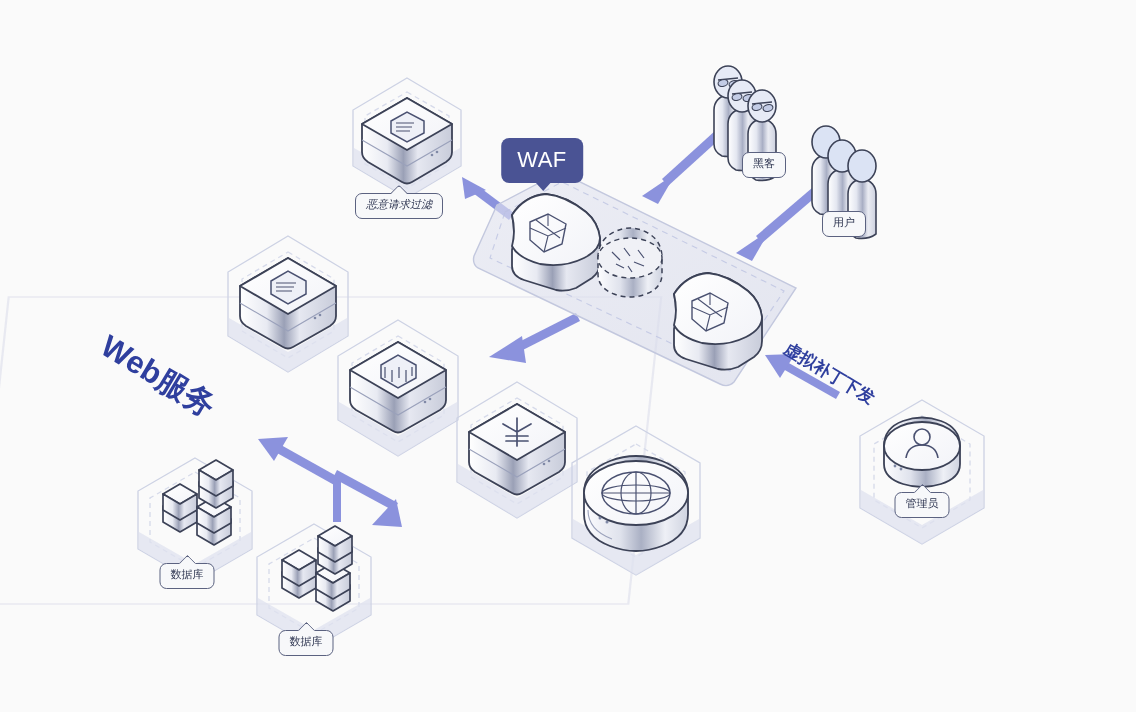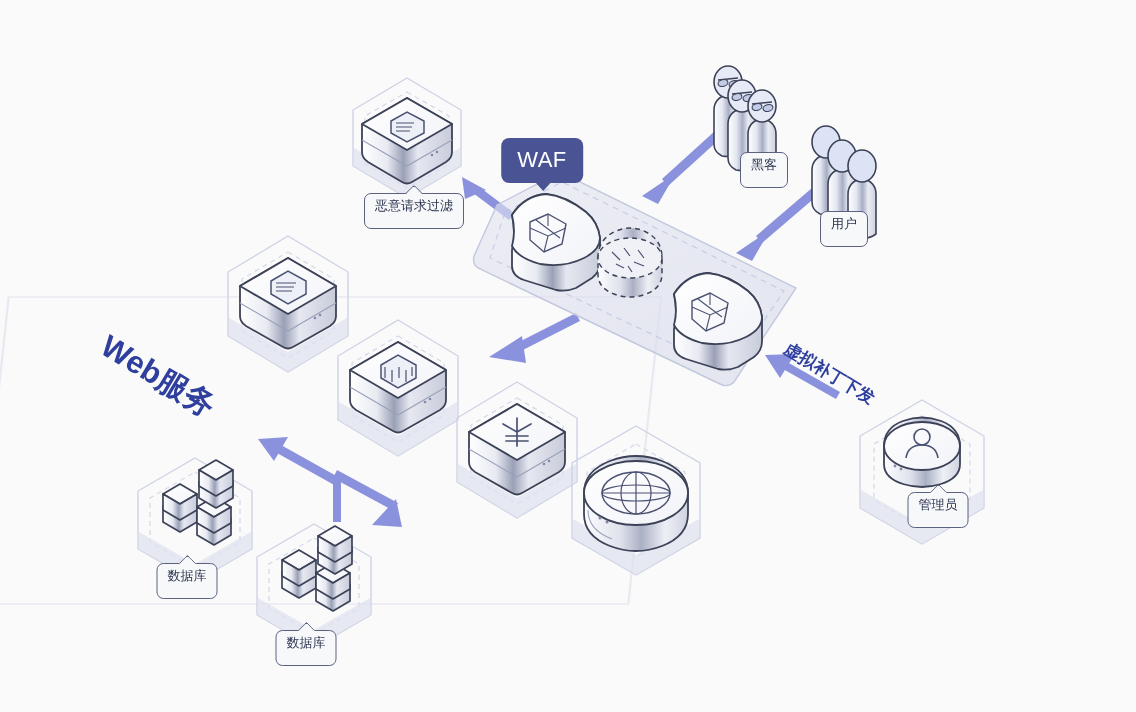--- a/index.html
+++ b/index.html
@@ -14,23 +14,23 @@
   #stage{position:absolute;left:0;top:0;width:956px;height:712px;}
   svg.layer{position:absolute;left:0;top:0;width:1136px;height:712px;overflow:visible;}
 
   
   .pill{
     position:absolute;
     background:#f7f8fa;
     border:1.6px solid #5b6280;
     border-radius:7px;
     color:#2d3450;
-    font-size:13px;
+    font-size:11px;
     line-height:1;
-    padding:5px 10px 16px 10px;
+    padding:5px 10px 8px 10px;
     white-space:nowrap;
     transform:translate(-50%,0);
     box-sizing:border-box;
   }
   .pill::after{
     content:"";
     position:absolute;
     left:50%;margin-left:-6px;top:-7px;
     width:11px;height:11px;
     background:#f7f8fa;
@@ -384,27 +384,27 @@
       <circle cx="922" cy="437" r="8" fill="none" stroke="#4a5171" stroke-width="1.6"></circle>
       <path d="M906,458 Q908,445 922,445 Q936,445 938,458" fill="none" stroke="#4a5171" stroke-width="1.6"></path>
       <circle cx="895" cy="466" r="1.4" fill="#8089a6"></circle>
         <circle cx="901" cy="469" r="1.4" fill="#8089a6"></circle>
     </g>
   </svg>
 
   <div class="badge" id="badge-waf" style="left:542px;top:138px;">WAF</div>
 
 
-  <div class="pill" style="left:414px;top:193px;">恶意请求过滤</div>
+  <div class="pill" style="left:399px;top:193px;font-style:italic;">恶意请求过滤</div>
 
   <div class="pill notail" style="left:764px;top:152px;">黑客</div>
 
   <div class="pill notail" style="left:844px;top:211px;">用户</div>
 
-  <div class="pill" style="left:922px;top:492px;margin-left:16px;">管理员</div>
+  <div class="pill" style="left:922px;top:492px;">管理员</div>
 
   <div class="pill" style="left:187px;top:563px;">数据库</div>
 
   <div class="pill" style="left:306px;top:630px;">数据库</div>
 
   <div class="rot" id="lbl-webservice">Web服务</div>
 
   <div class="rot" id="lbl-vpatch">虚拟补丁下发</div>
 
 </div>

